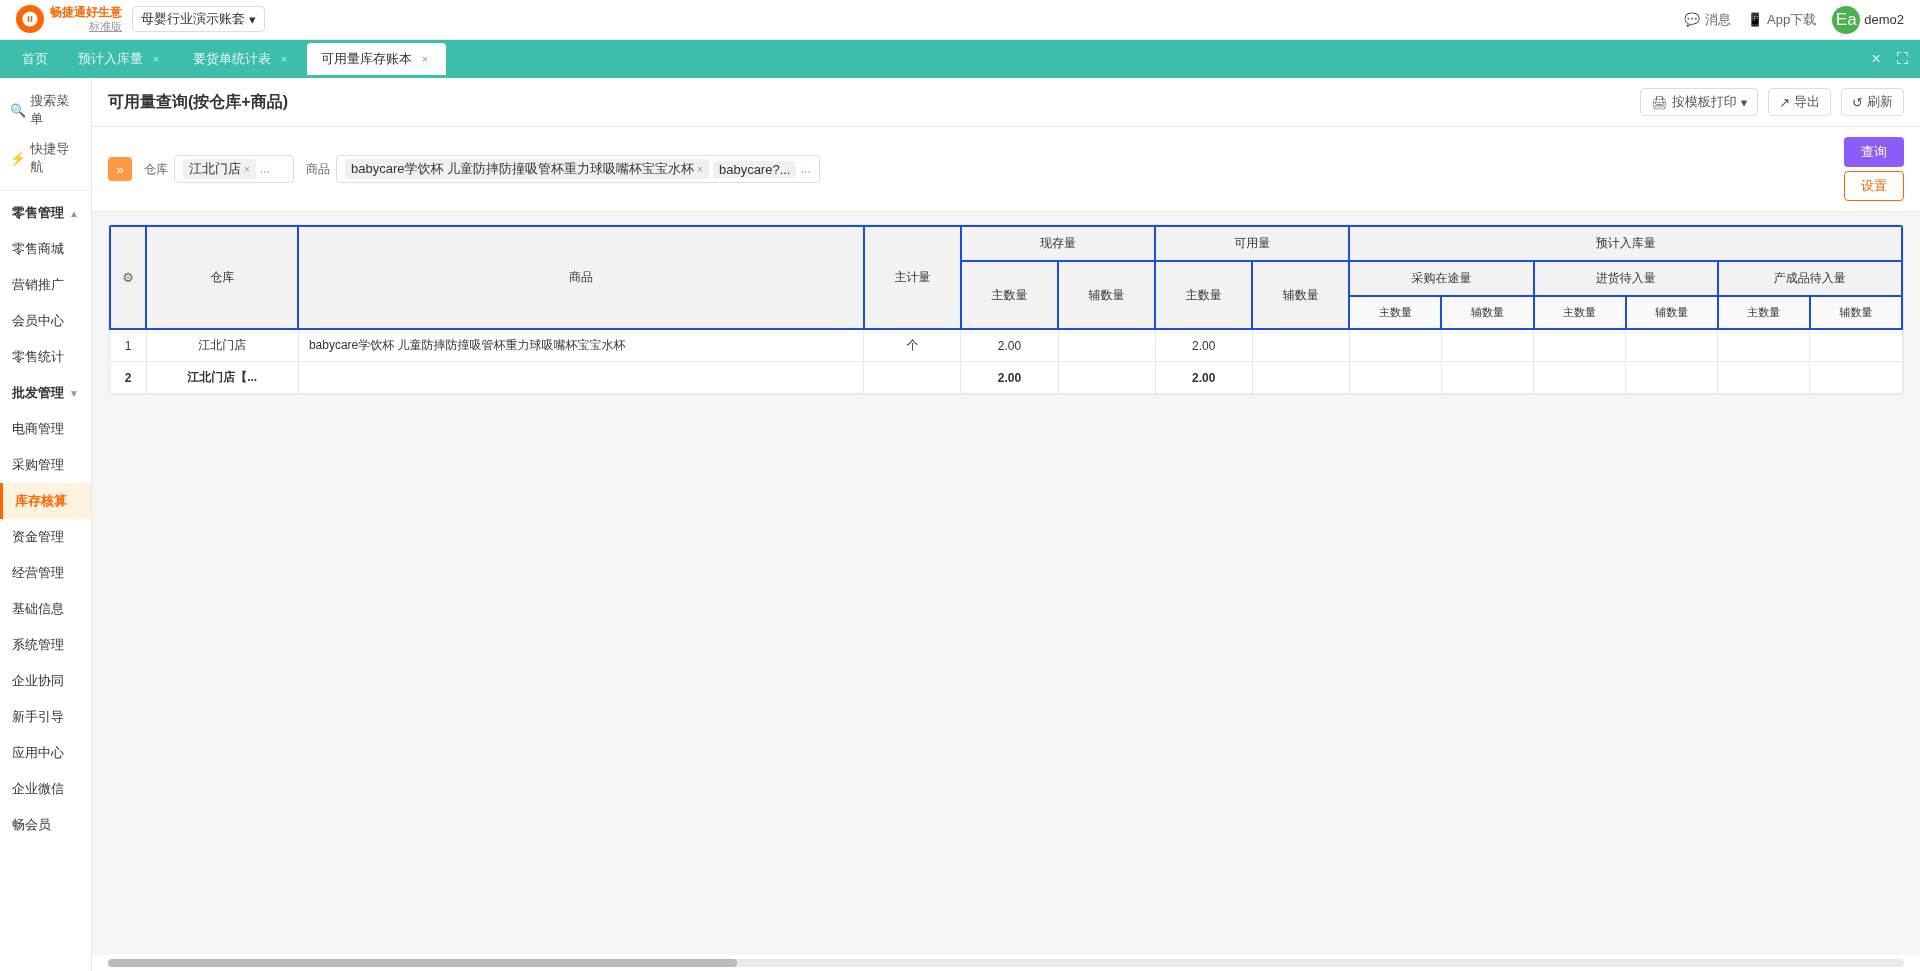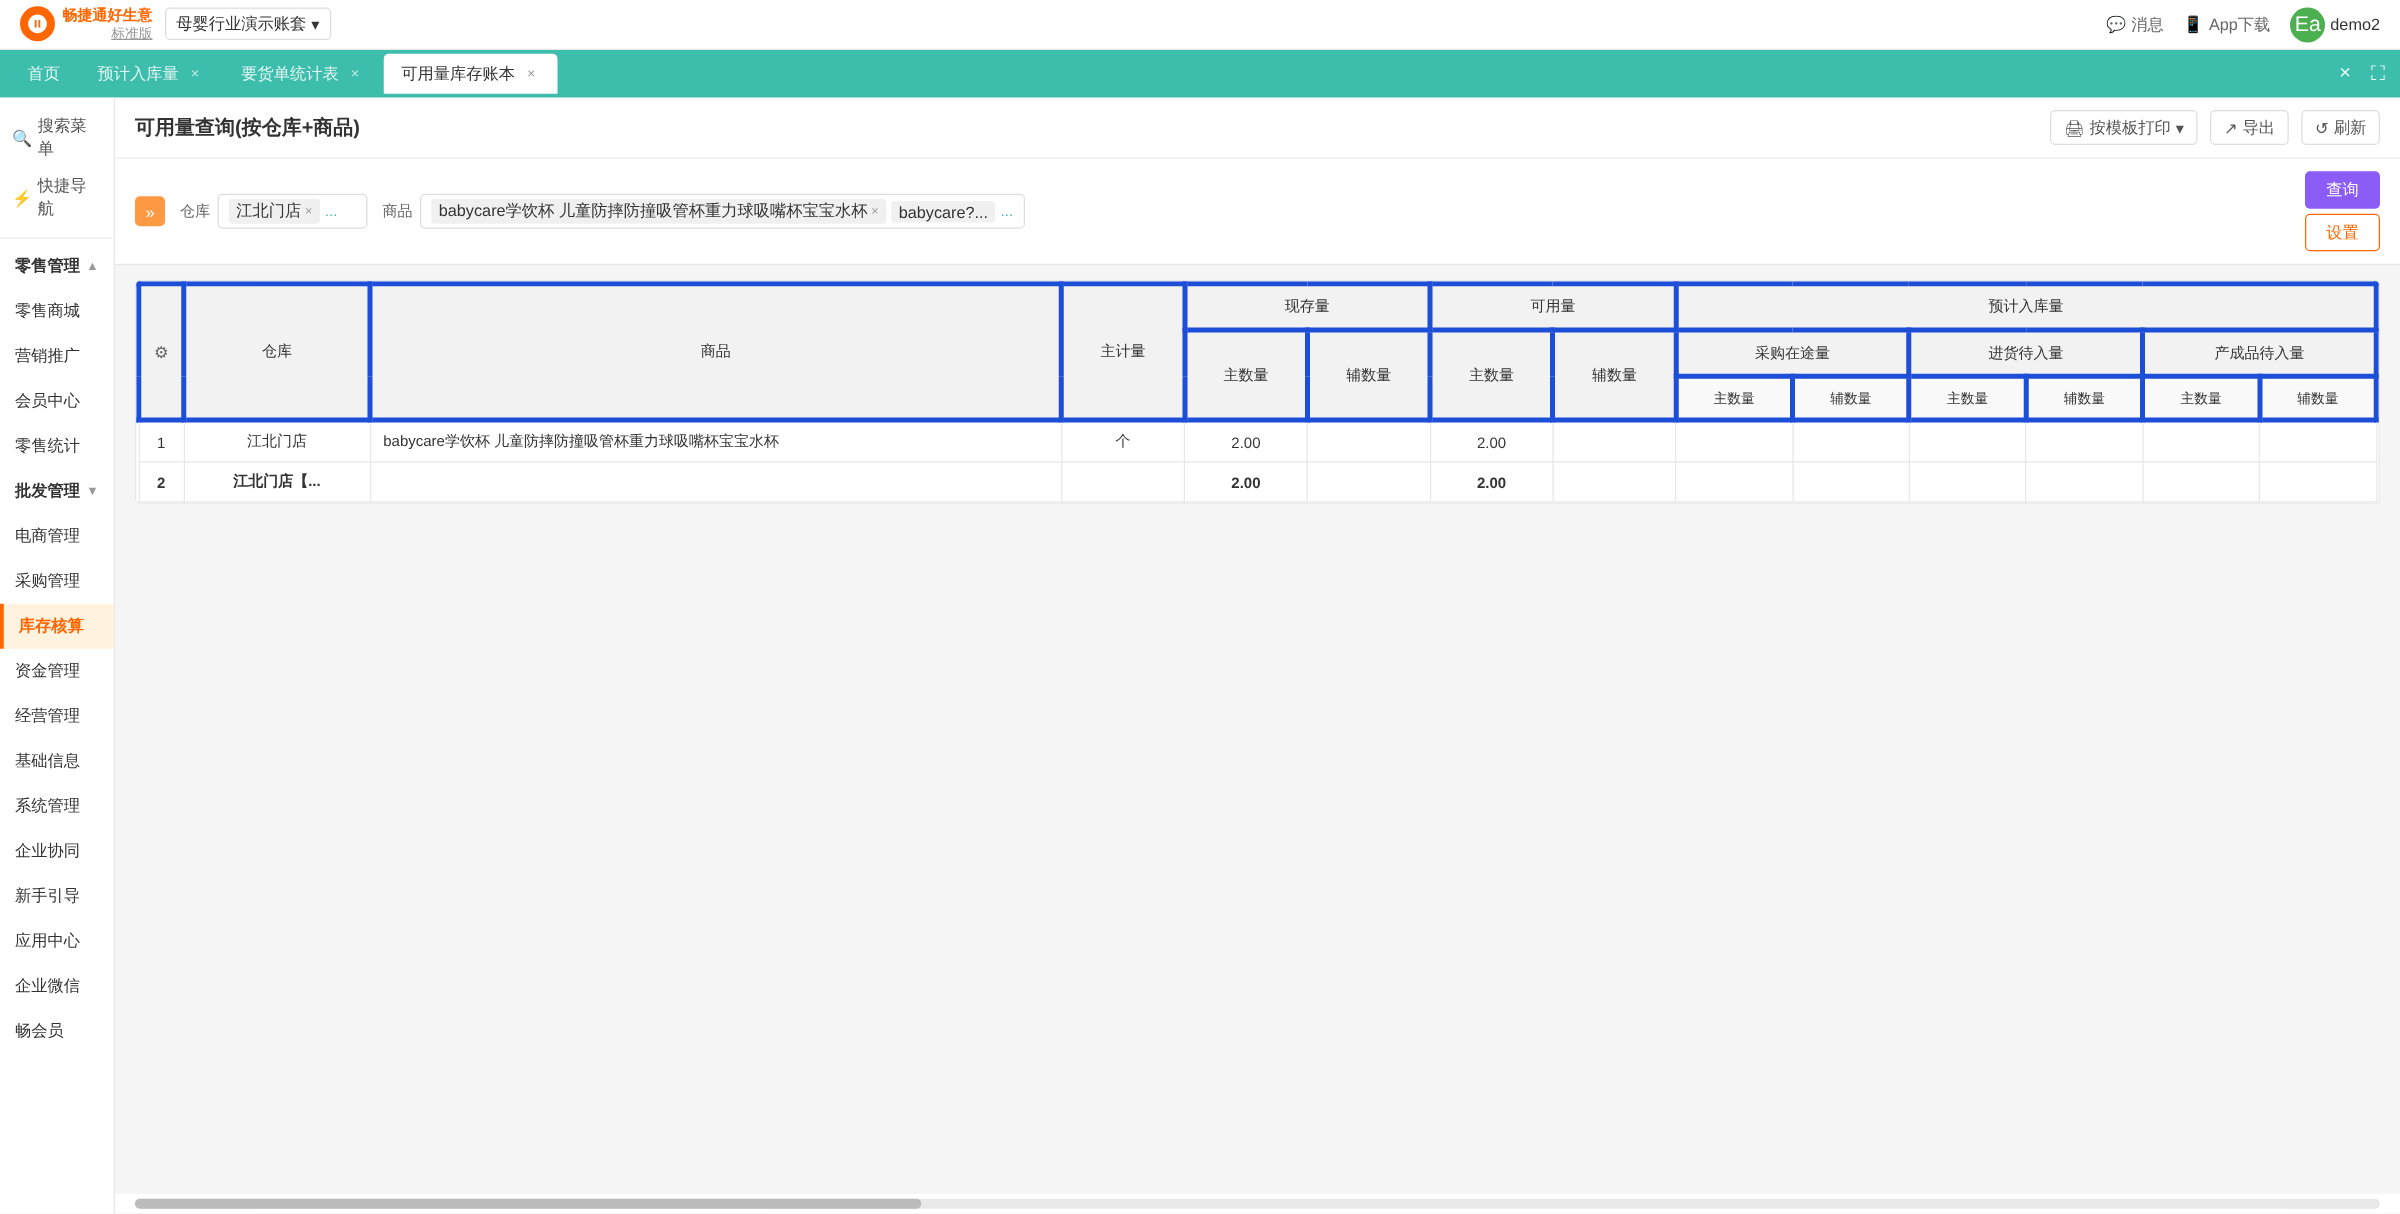--- a/index.html
+++ b/index.html
@@ -142,21 +142,21 @@
       background: #fff;
       margin: 12px 16px;
       border: 1px solid #e8e8e8;
       border-radius: 4px;
       overflow: auto;
     }
     table { width: 100%; border-collapse: collapse; }
     th {
       background: #f2f2f2; color: #333; font-weight: 500;
       padding: 8px 10px; text-align: center;
-      border: 4px solid #1d4ed8; font-size: 12px;
+      border: 2px solid #1d4ed8; font-size: 12px;
     }
     td {
       padding: 7px 10px; text-align: center;
       border: 1px solid #e8e8e8; color: #333; font-size: 12px;
     }
     .col-product { text-align: left; }
     .settings-col { width: 36px; background: #f2f2f2; }
     .gear-icon { color: #666; cursor: pointer; }
 
     

